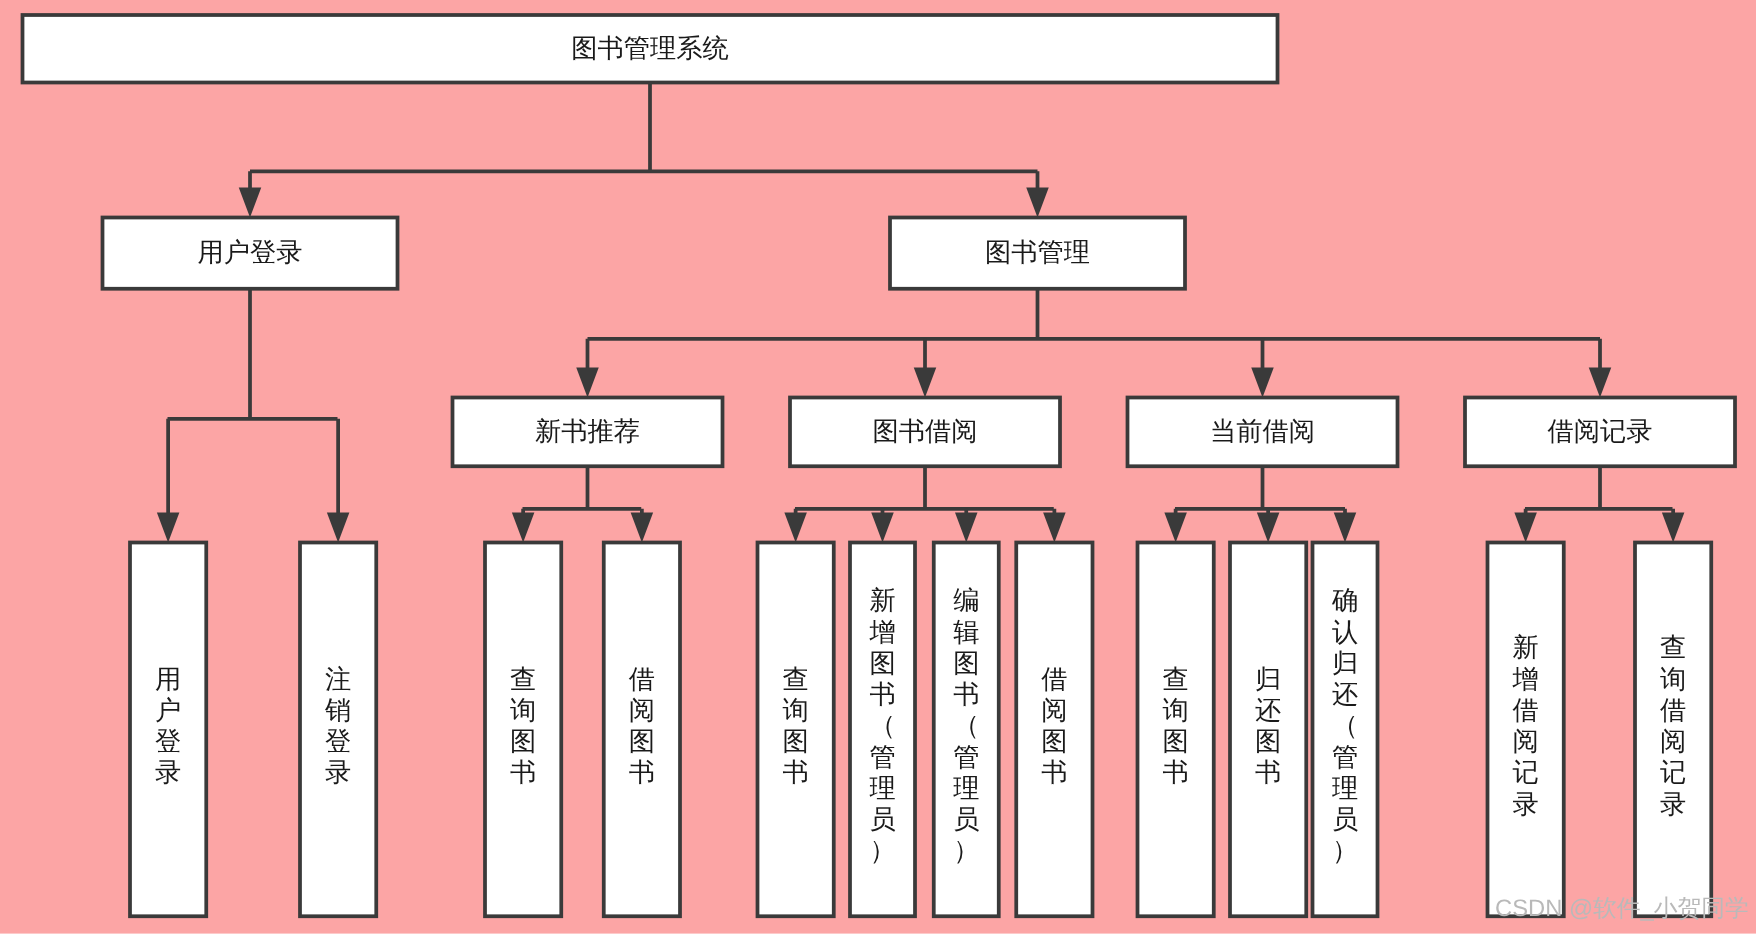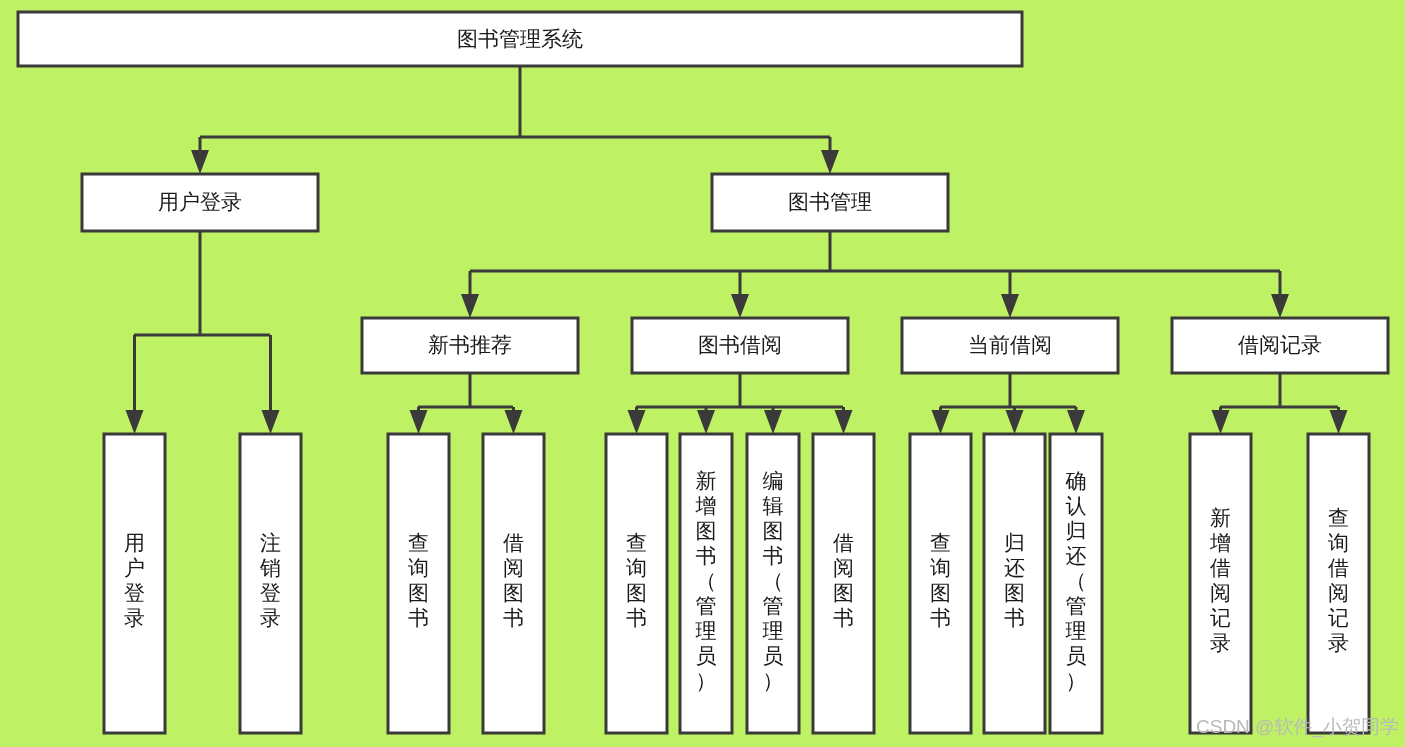--- a/index.html
+++ b/index.html
@@ -10,21 +10,21 @@
   body {
     width: 1405px;
     height: 747px;
     font-family: "Liberation Sans", "DejaVu Sans", sans-serif;
     overflow: hidden;
   }
   #diagram-root {
     position: relative;
     width: 1405px;
     height: 747px;
-    background: #bef264;
+    background: #fca5a5;
   }
   svg.diagram-canvas {
     position: absolute;
     left: 0;
     top: 0;
     width: 1405px;
     height: 747px;
     display: block;
   }
   .node-box {

